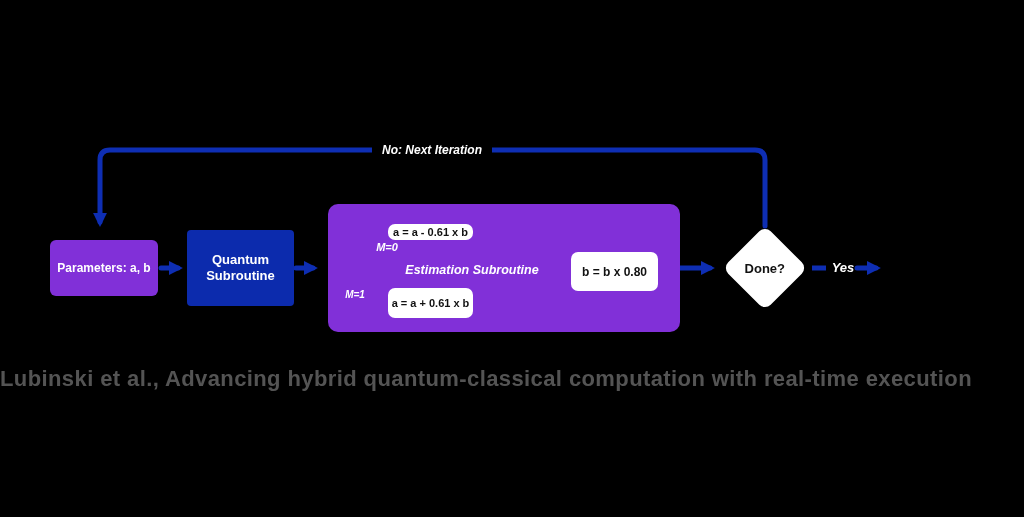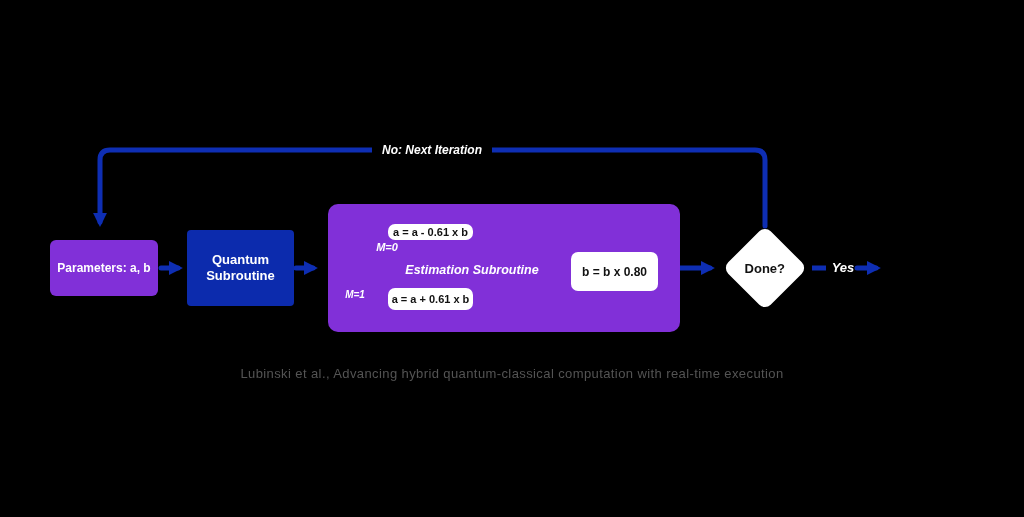--- a/index.html
+++ b/index.html
@@ -24,24 +24,23 @@
     color: #ffffff;
     font-size: 29px;
     font-weight: 800;
     letter-spacing: 0.4px;
   }
   .caption {
     position: absolute;
     top: 366px;
     left: 0;
     width: 100%;
-    text-align: center;
     color: #545454;
-    font-size: 13px;
-    font-weight: 400;
+    font-size: 22px;
+    font-weight: 700;
     letter-spacing: 0.4px;
   }
   svg.connectors {
     position: absolute;
     inset: 0;
     width: 1024px;
     height: 517px;
   }
   .node {
     position: absolute;
@@ -78,21 +77,21 @@
     left: 328px;
     top: 204px;
     width: 352px;
     height: 128px;
     background: #8130d8;
     border-radius: 10px;
   }
   .params    { left: 50px;  top: 240px; width: 108px; height: 56px; }
   .quantum   { left: 187px; top: 230px; width: 107px; height: 76px; }
   .f-m0      { left: 388px; top: 224px; width: 85px;  height: 16px; font-size: 11px; }
-  .f-m1      { left: 388px; top: 288px; width: 85px;  height: 22px; font-size: 11px; }
+  .f-m1      { left: 388px; top: 288px; width: 85px;  height: 30px; font-size: 11px; }
   .f-b       { left: 571px; top: 252px; width: 87px;  height: 39px; font-size: 12px; }
   .exit      { left: 888px; top: 251px; width: 84px;  height: 33px; font-size: 13px; }
   .diamond {
     position: absolute;
     left: 735px;
     top: 238px;
     width: 60px;
     height: 60px;
     background: #ffffff;
     border-radius: 8px;

